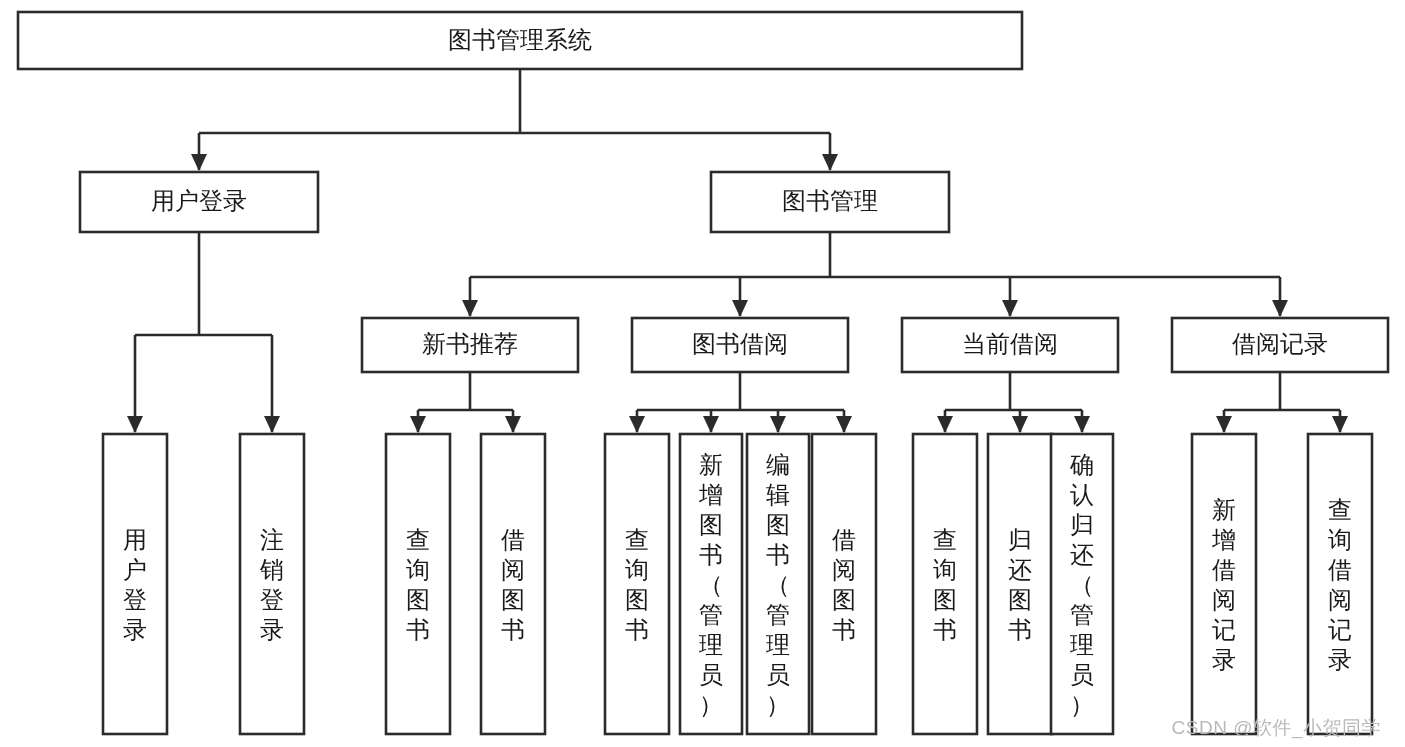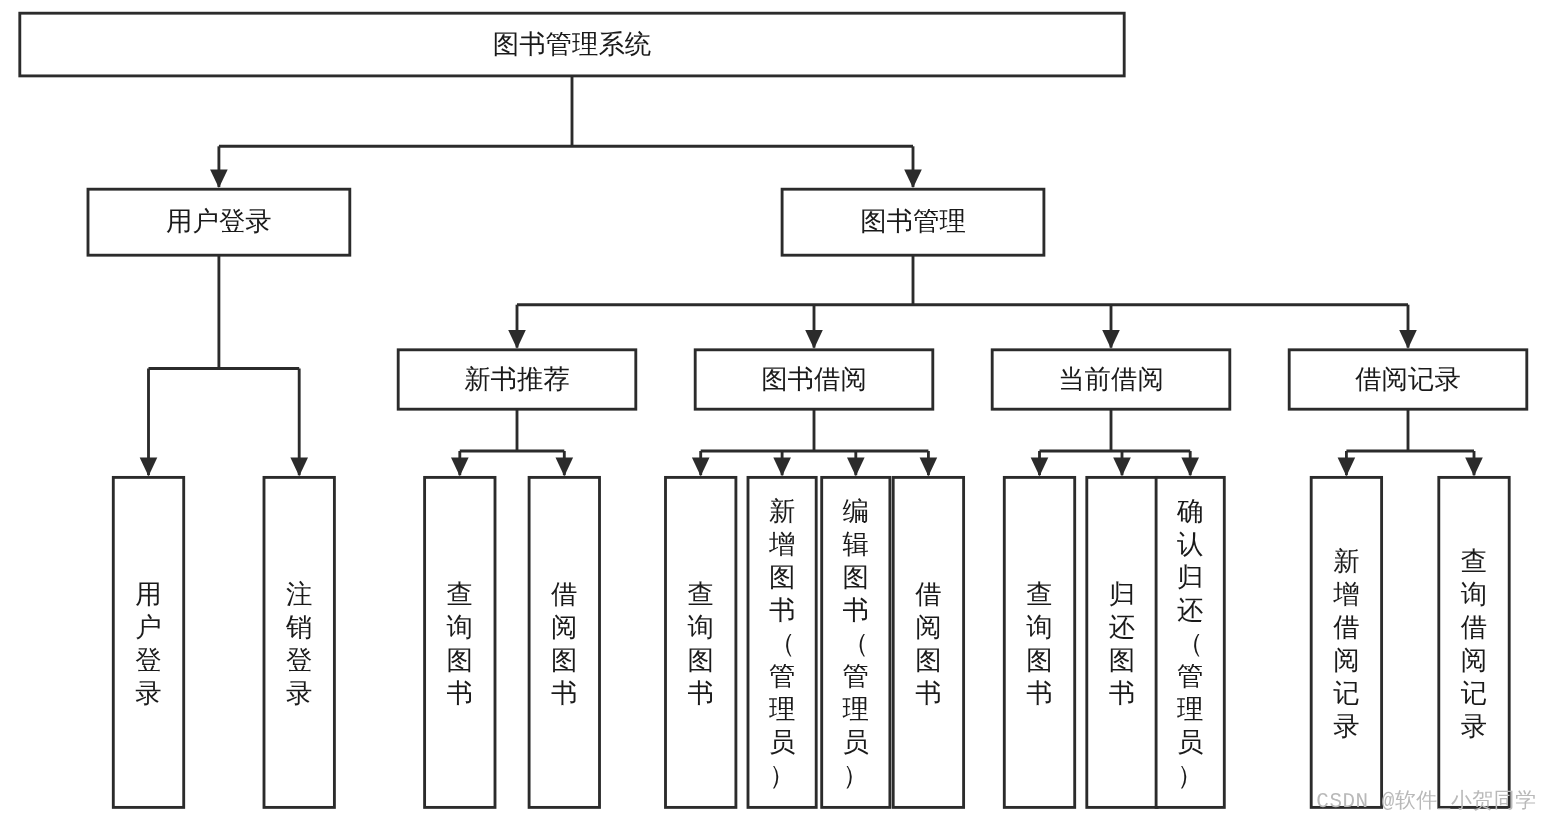--- a/index.html
+++ b/index.html
@@ -44,23 +44,23 @@
     dominant-baseline: middle;
   }
   .node-label-vertical {
     font-family: "Liberation Sans", "DejaVu Sans", sans-serif;
     font-size: 24px;
     fill: #1a1a1a;
     text-anchor: middle;
   }
   .watermark {
     position: absolute;
-    right: 8px;
+    right: 24px;
     bottom: 6px;
-    font-family: Liberation Mono, monospace;
+    font-family: Liberation Sans, sans-serif;
     font-size: 19px;
     color: #b9b9b9;
     white-space: nowrap;
     letter-spacing: 0.5px;
     user-select: none;
   }
 </style>
 </head>
 <body>
 

